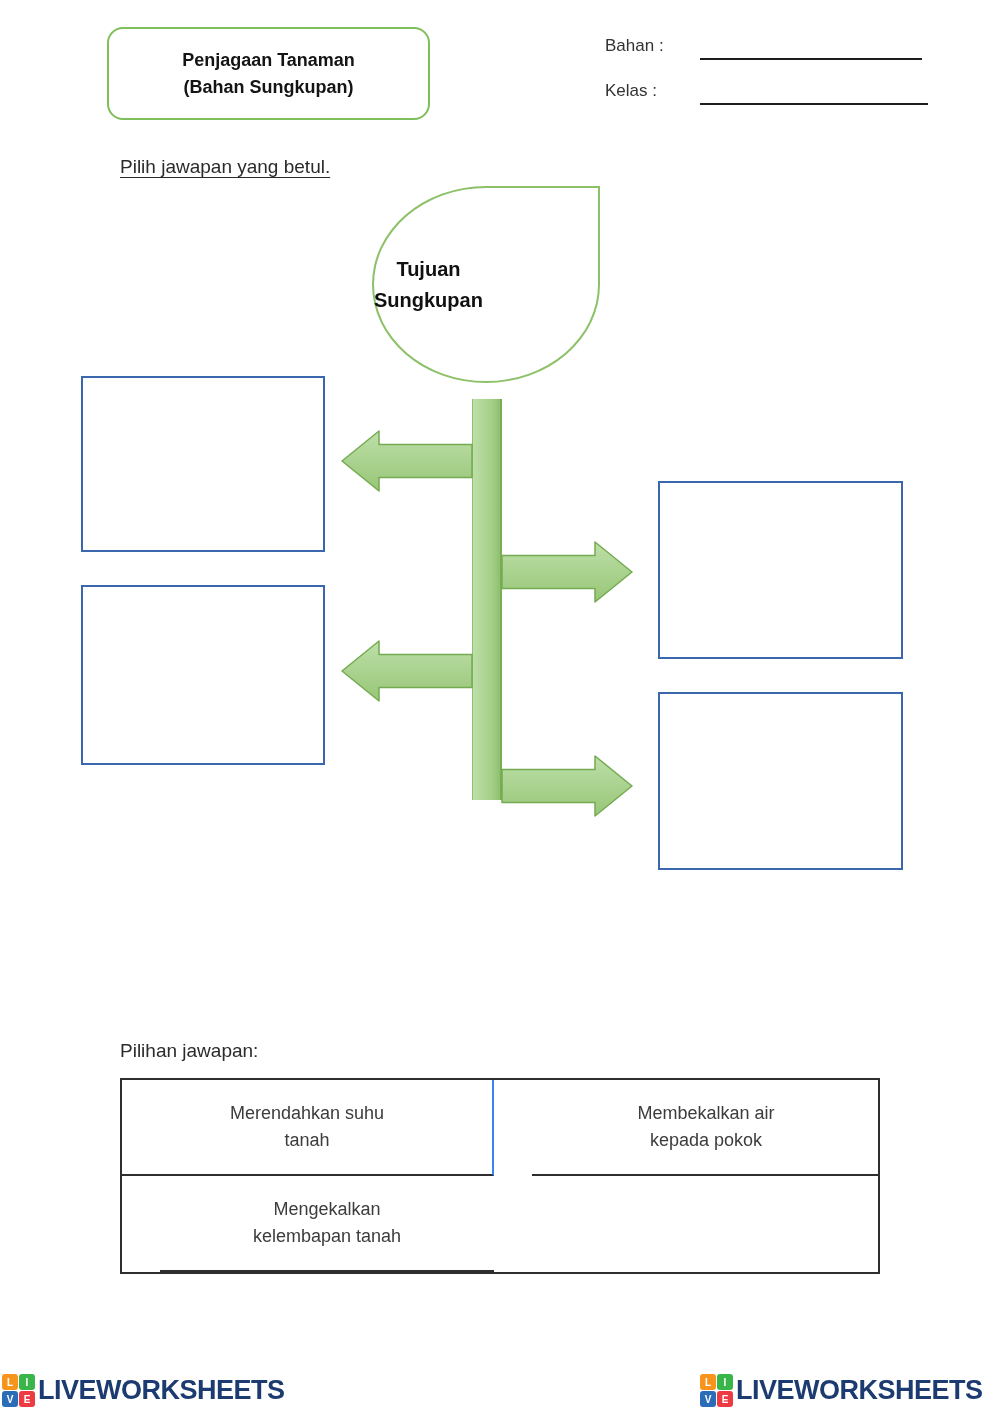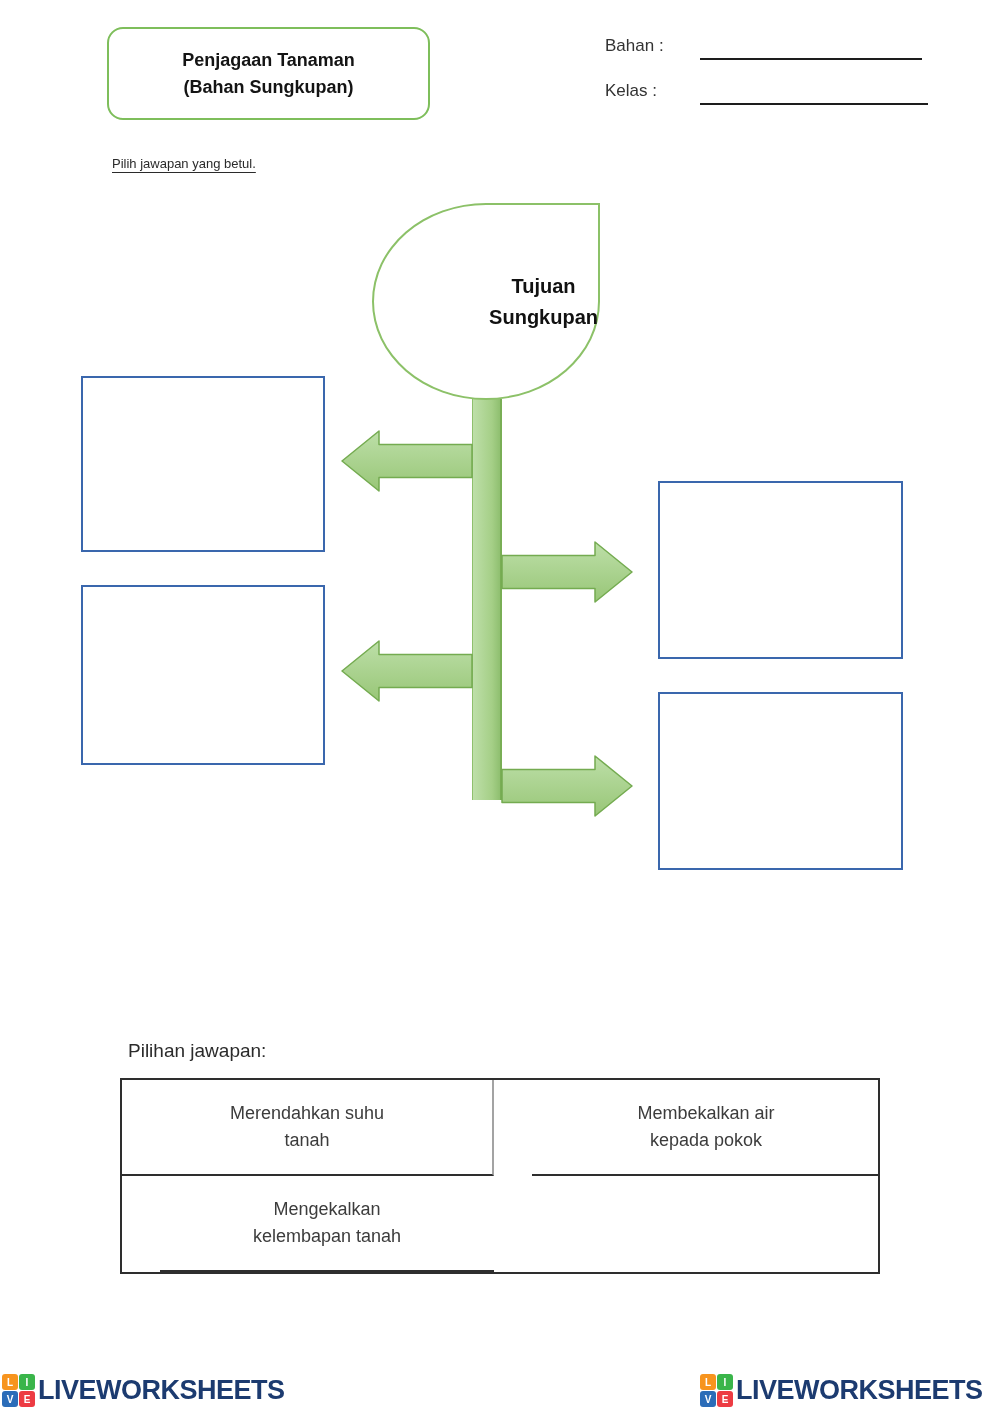--- a/index.html
+++ b/index.html
@@ -22,59 +22,59 @@
     color: #141414;
   }
   .field-label { font-size: 17px; color: #333; }
   .name-label  { left: 605px; top: 36px; }
   .class-label { left: 605px; top: 81px; }
   .field-line { border-bottom: 2px solid #1d1d1d; height: 0; }
   .name-line  { left: 700px; top: 58px;  width: 222px; }
   .class-line { left: 700px; top: 103px; width: 228px; }
 
   .instruction {
-    left: 112px; top: 156px; font-size: 13px; color: #2b2b2b;
+    left: 120px; top: 156px; font-size: 19px; color: #2b2b2b;
     text-decoration: underline; text-underline-offset: 4px;
   }
 
   
   .teardrop {
-    left: 372px; top: 203px; width: 228px; height: 197px;
+    left: 372px; top: 186px; width: 228px; height: 197px;
     background: #fff; border: 2px solid #8cc168;
     border-radius: 50% 0 50% 50%;
-    display: flex; align-items: center; justify-content: flex-end;
+    display: flex; align-items: center; justify-content: flex-start;
     text-align: center; font-weight: bold; font-size: 20px; line-height: 1.55;
     color: #111; z-index: 3;
   }
   .stem {
     left: 472px; top: 399px; width: 30px; height: 401px;
     background: linear-gradient(90deg, #bedfa9 0%, #a5cf87 70%, #8fbf70 100%);
     border-left: 1px solid #8fc06d; border-right: 2px solid #79ae55;
     z-index: 1;
   }
   .arrow-svg { z-index: 2; display: block; }
   .answer-box {
     border: 2px solid #3a67ad; background: #ffffff;
   }
   .box-left-1  { left: 81px;  top: 376px; width: 244px; height: 176px; }
   .box-left-2  { left: 81px;  top: 585px; width: 244px; height: 180px; }
   .box-right-1 { left: 658px; top: 481px; width: 245px; height: 178px; }
   .box-right-2 { left: 658px; top: 692px; width: 245px; height: 178px; }
 
   
-  .options-label { left: 120px; top: 1040px; font-size: 19px; color: #2b2b2b; margin-left: 8px; }
+  .options-label { left: 120px; top: 1040px; font-size: 19px; color: #2b2b2b; }
   .options-table {
     left: 120px; top: 1078px; width: 760px;
     display: grid; grid-template-columns: 372px 386px; grid-auto-rows: 96px;
     border: 2px solid #2e2e2e;
   }
   .cell {
     display: flex; align-items: center; justify-content: center;
     text-align: center; font-size: 18px; line-height: 1.5; color: #3c3c3c;
-    border-right: 2px solid #a3a3a3; border-bottom: 2px solid #2e2e2e;
+    border-right: 2px solid #3b82f6; border-bottom: 2px solid #2e2e2e;
   }
   .cell.last-col { border-right: none; margin-left: 38px; }
   .cell.last-row { border-bottom: none; }
 
   
   .brand { display: flex; align-items: center; gap: 3px; }
   .brand-left  { left: 2px;   top: 1374px; }
   .brand-right { left: 700px; top: 1374px; }
   .logo-grid {
     display: grid; grid-template-columns: 16px 16px; grid-auto-rows: 16px;

